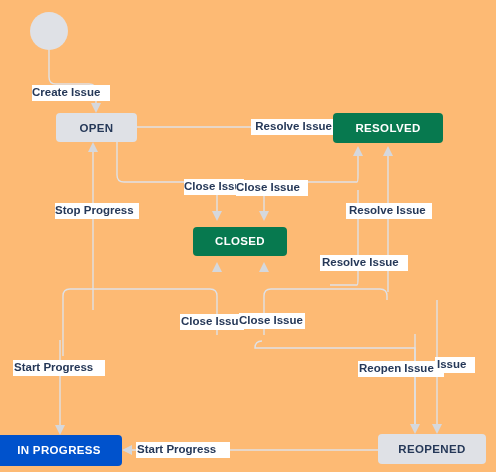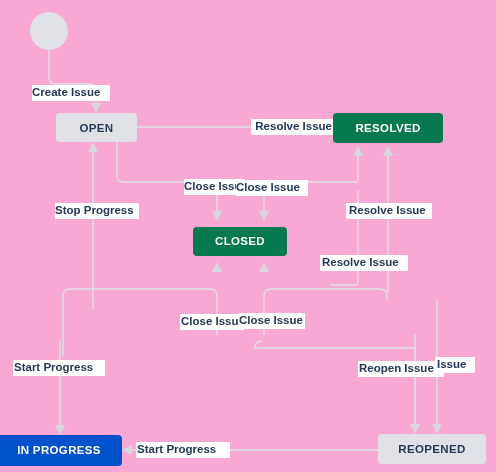--- a/index.html
+++ b/index.html
@@ -4,21 +4,21 @@
 <style>
   html, body {
     margin: 0;
     padding: 0;
     background: #ffffff;
   }
   #canvas {
     position: relative;
     width: 496px;
     height: 472px;
-    background: #f9a8d4;
+    background: #fdba74;
     overflow: hidden;
     font-family: "Liberation Sans", sans-serif;
   }
   #wf-svg {
     position: absolute;
     left: 0;
     top: 0;
     width: 496px;
     height: 472px;
   }

